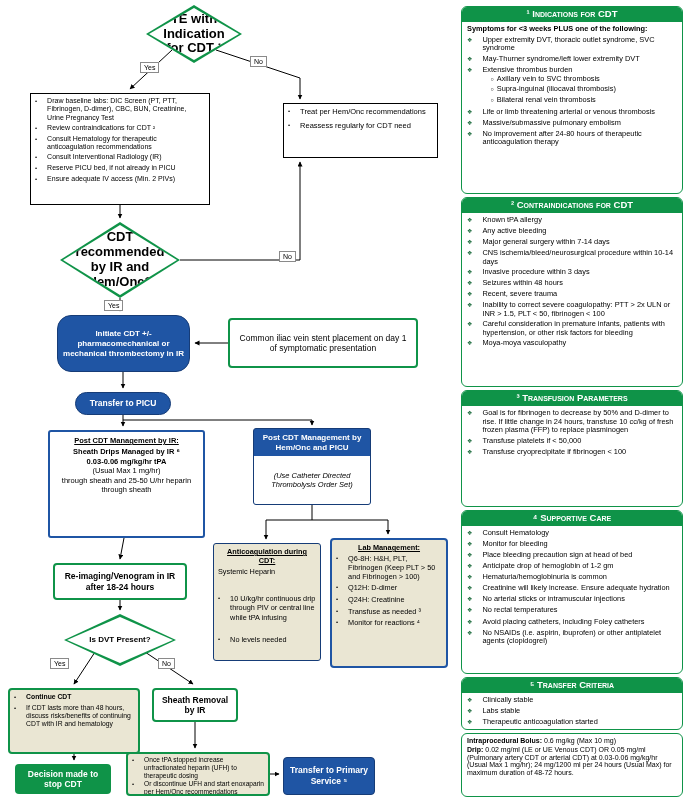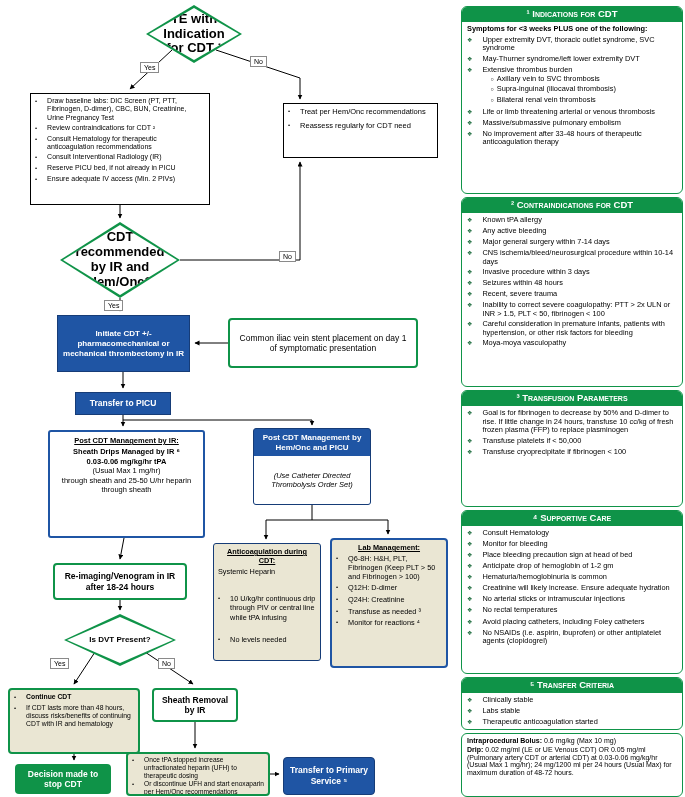--- a/index.html
+++ b/index.html
@@ -4,21 +4,21 @@
 <style>
   *{margin:0;padding:0;box-sizing:border-box}
   html,body{background:#fff}
   .canvas{position:relative;width:685px;height:797px;background:#fff;overflow:hidden;
           font-family:"Liberation Sans",sans-serif;color:#000;
           --green:#0f9348;--blue:#1f55a4;--blue_dark:#163c77;--tan:#eae6d3}
   .flow-svg{position:absolute;left:0;top:0;z-index:1}
   .node{position:absolute;z-index:2;overflow:hidden}
   .yn{position:absolute;z-index:3;background:#fff;border:1px solid #8a8a8a;font-size:7px;line-height:1;padding:1px 3px}
   .plainbox{border:1px solid #000;background:#fff;padding:3px 4px 2px;font-size:7px;line-height:1.2}
-  .bluebox{background:var(--blue);border:1px solid var(--blue_dark);border-radius:0;color:#fff;font-weight:700;
+  .bluebox{background:var(--blue);border:1px solid var(--blue_dark);border-radius:14px;color:#fff;font-weight:700;
            font-size:8px;line-height:1.25;display:flex;align-items:center;justify-content:center;text-align:center;padding:2px 5px}
   .greenbox{background:#fff;border:2px solid var(--green);border-radius:4px;font-size:8.5px;line-height:1.2;
             display:flex;align-items:center;justify-content:center;text-align:center;padding:2px 5px}
   .bold{font-weight:700}
   .tangreen{background:var(--tan);border:2px solid var(--green);border-radius:4px;padding:3px 4px;font-size:6.8px;line-height:1.18}
   .greenfill{background:var(--green);border-radius:4px;color:#fff;font-weight:700;font-size:8.5px;line-height:1.2;
              display:flex;align-items:center;justify-content:center;text-align:center;padding:2px 6px;position:absolute;z-index:2}
   .diamond-bg{position:absolute;inset:0;background:var(--green);clip-path:polygon(50% 0,100% 50%,50% 100%,0 50%)}
   .diamond-in{position:absolute;inset:3px;background:#fff;clip-path:polygon(50% 0,100% 50%,50% 100%,0 50%);
               display:flex;align-items:center;justify-content:center;text-align:center;font-weight:700;font-size:13px;line-height:1.15;padding:4px 16px}
@@ -313,21 +313,21 @@
             <span class="marker">❖</span>
             <div class="bcontent">
               <span class="btext">Massive/submassive pulmonary embolism</span>
               
             </div>
           </div>
 
           <div class="bullet">
             <span class="marker">❖</span>
             <div class="bcontent">
-              <span class="btext">No improvement after 33-48 hours of therapeutic anticoagulation therapy</span>
+              <span class="btext">No improvement after 24-80 hours of therapeutic anticoagulation therapy</span>
               
             </div>
           </div>
         </div>
     </div>
   </section>
 
   <section class="panel" style="top:197px;height:190px">
     <div class="panel-header">² Contraindications for CDT</div>
     <div class="panel-body">

